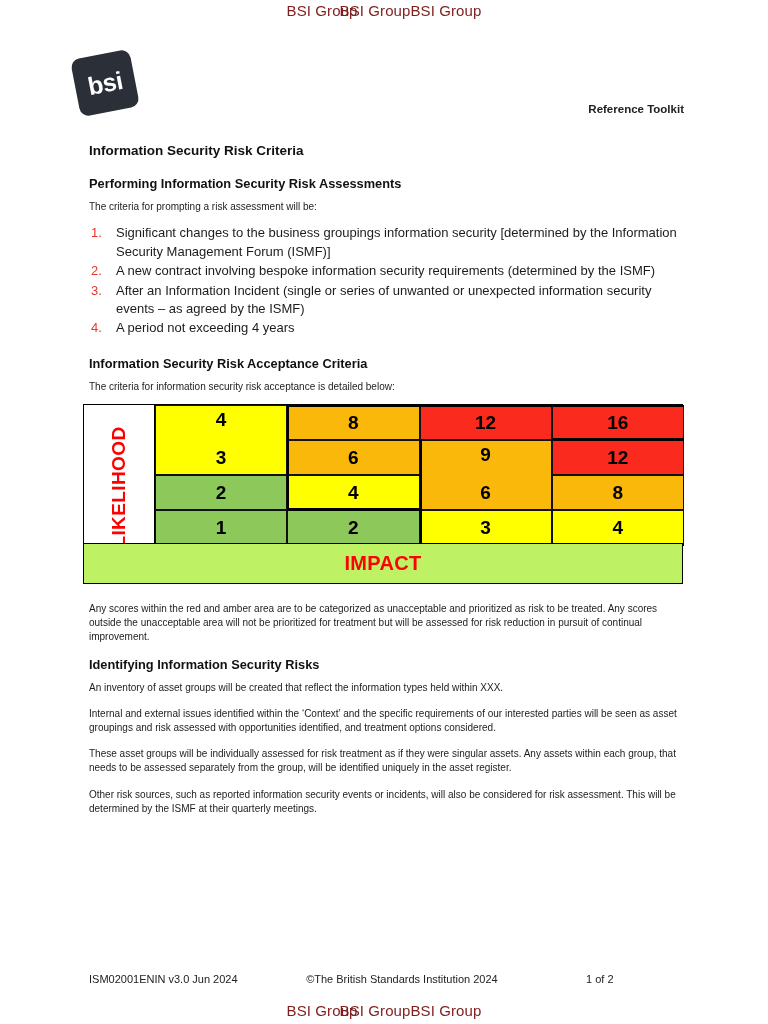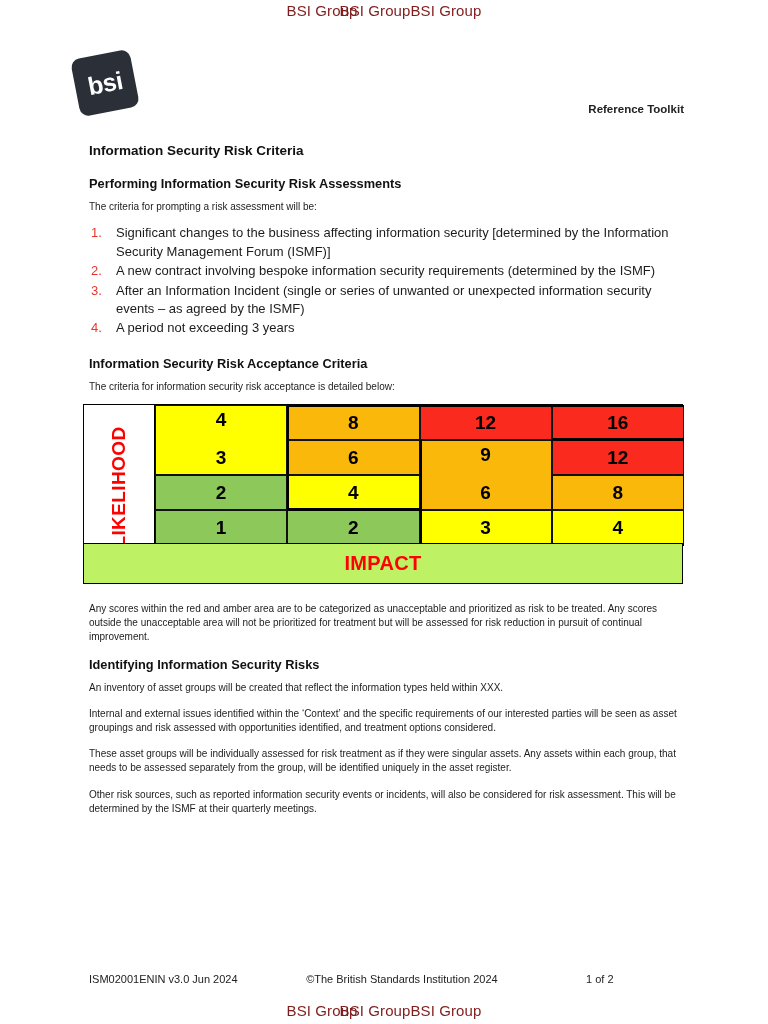--- a/index.html
+++ b/index.html
@@ -247,33 +247,33 @@
   <div class="content">
 
     <h2 class="sec-title">Information Security Risk Criteria</h2>
 
     <h3 class="sub-title">Performing Information Security Risk Assessments</h3>
     <p class="body-text tight">The criteria for prompting a risk assessment will be:</p>
 
     <ol class="crit-list">
       <li>
         <span class="num">1.</span>
-        <span>Significant changes to the business affecting information security [determined by the Information Security Management Forum (ISMF)]</span>
+        <span>Significant changes to the business groupings information security [determined by the Information Security Management Forum (ISMF)]</span>
       </li>
       <li>
         <span class="num">2.</span>
         <span>A new contract involving bespoke information security requirements (determined by the ISMF)</span>
       </li>
       <li>
         <span class="num">3.</span>
         <span>After an Information Incident (single or series of unwanted or unexpected information security events – as agreed by the ISMF)</span>
       </li>
       <li>
         <span class="num">4.</span>
-        <span>A period not exceeding 3 years</span>
+        <span>A period not exceeding 4 years</span>
       </li>
     </ol>
 
     <h3 class="sub-title">Information Security Risk Acceptance Criteria</h3>
     <p class="body-text tight">The criteria for information security risk acceptance is detailed below:</p>
 
     <div class="matrix" id="risk-matrix">
       <div class="likelihood-col">
         <div class="likelihood-label">LIKELIHOOD</div>
       </div>

